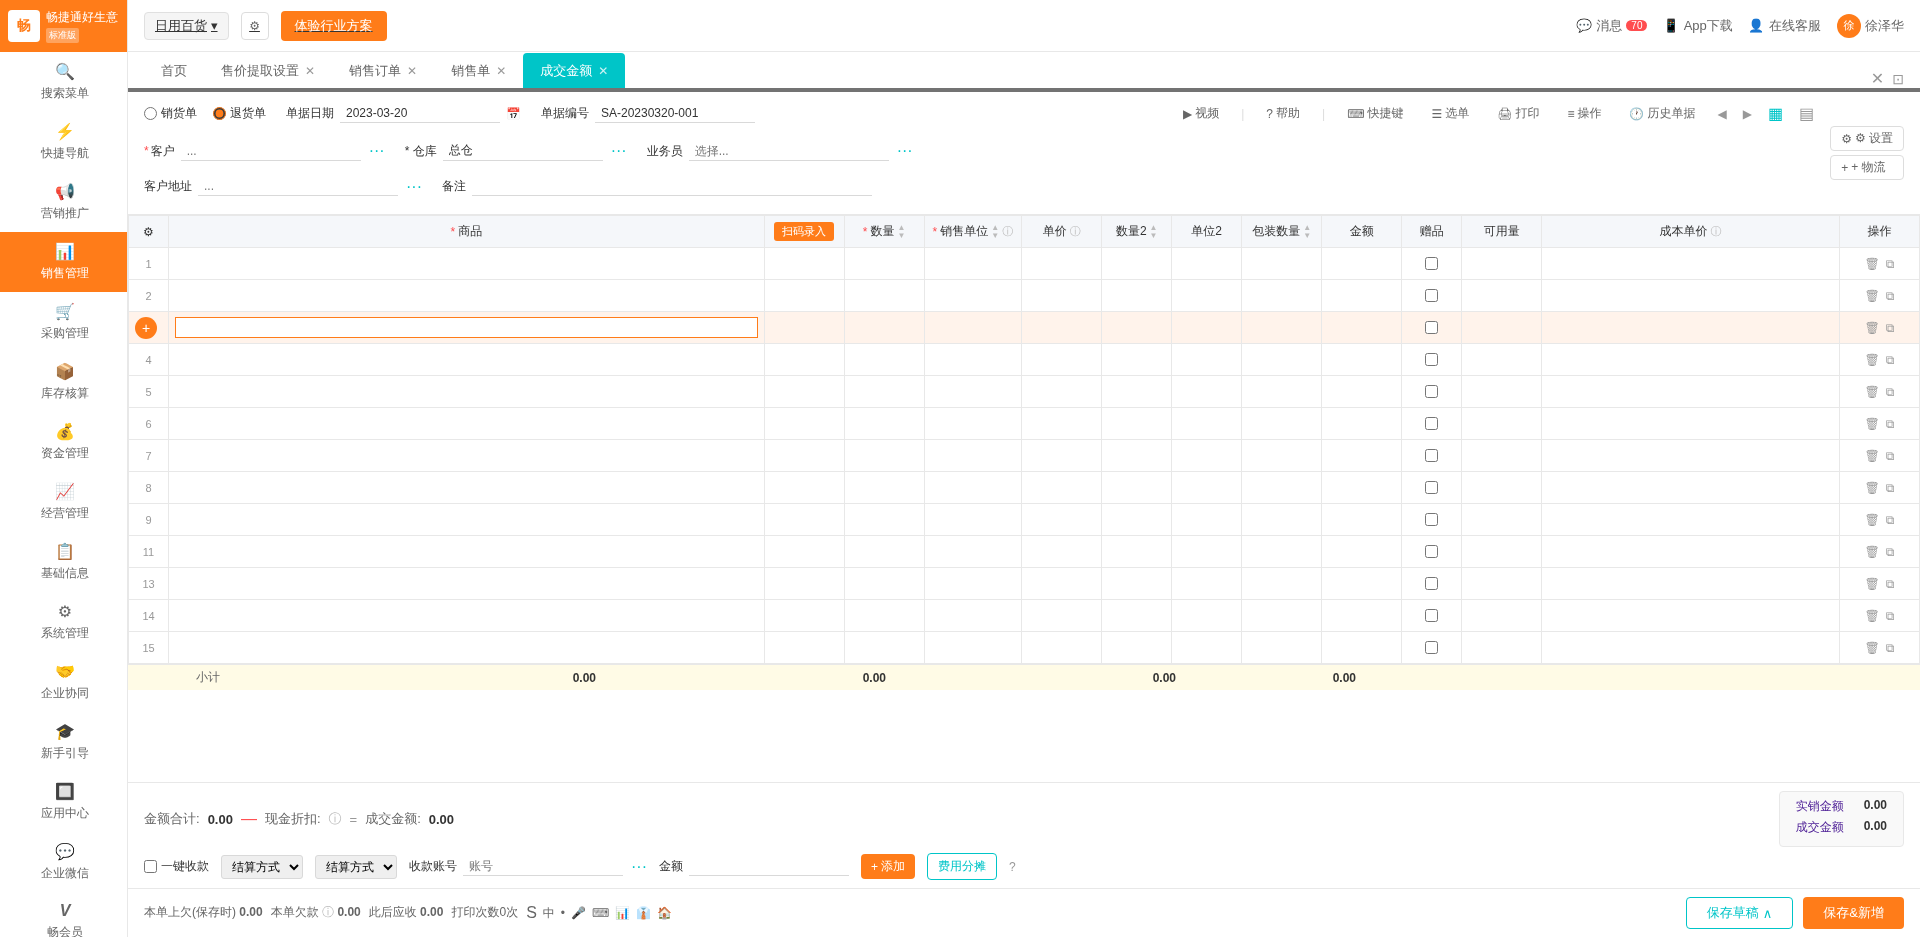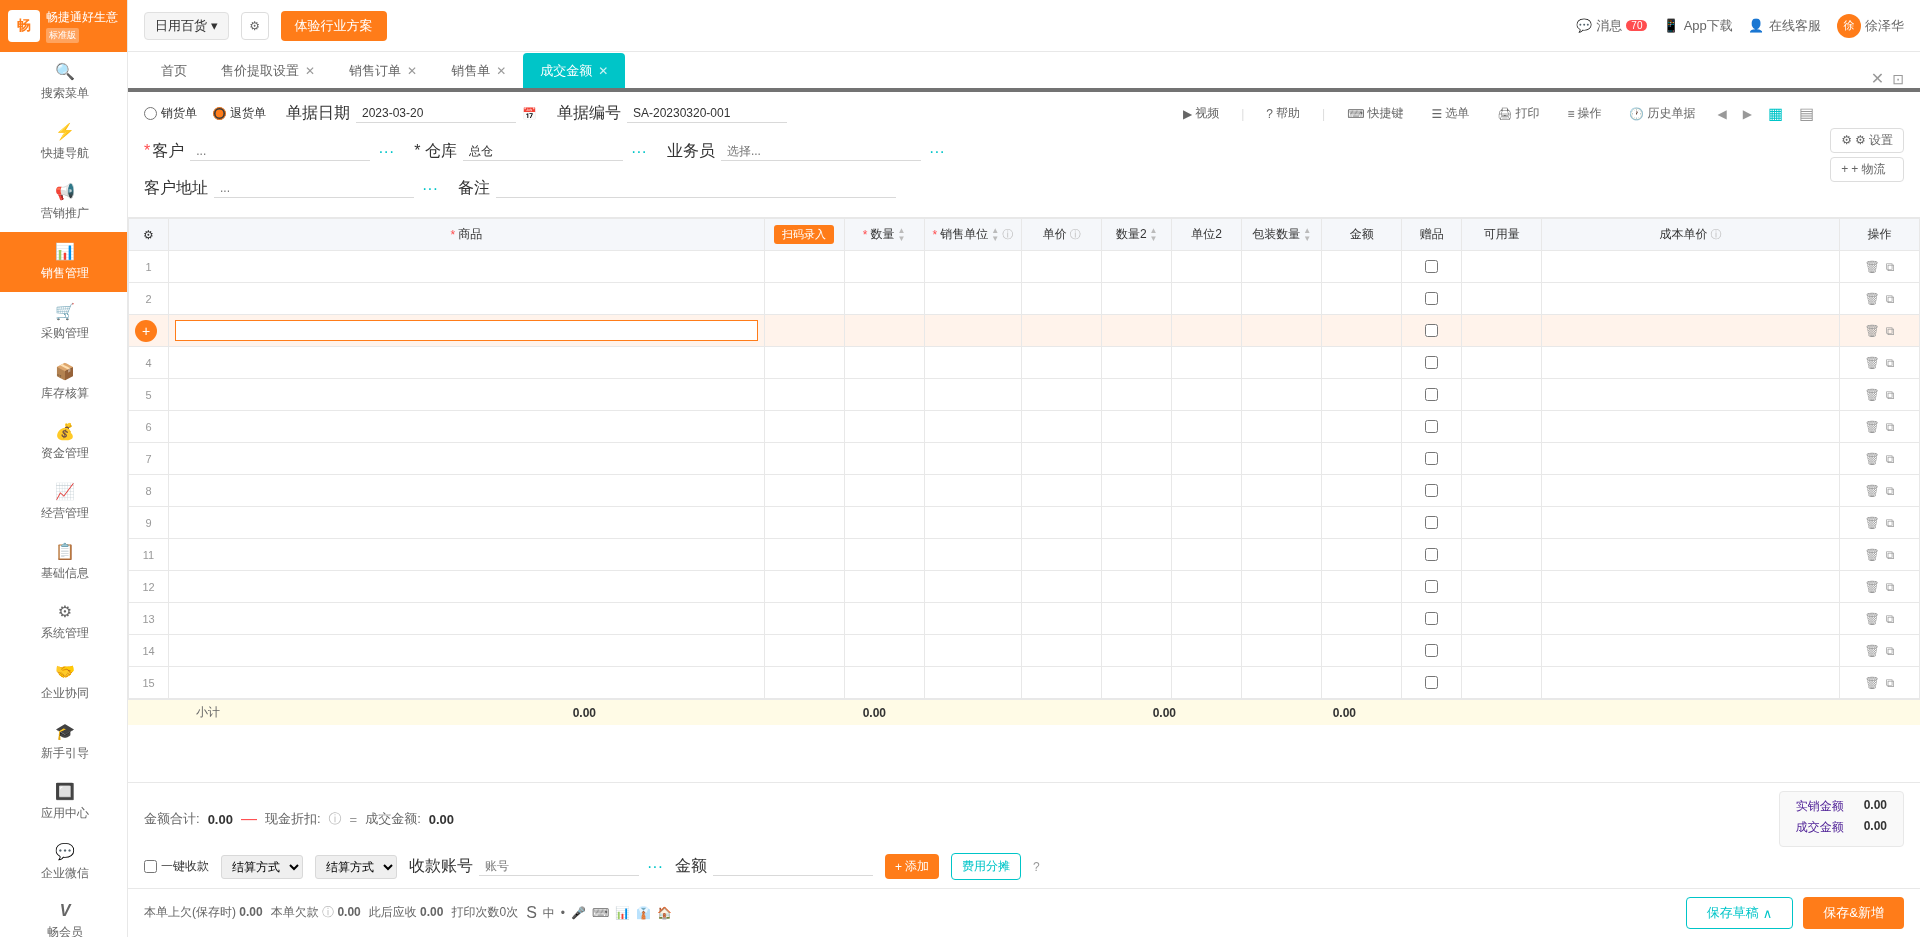--- a/index.html
+++ b/index.html
@@ -13,41 +13,41 @@
     .sidebar-logo-badge { font-size: 9px; background: rgba(255,255,255,0.3); padding: 1px 3px; border-radius: 2px; margin-top: 2px; display: inline-block; }
     .sidebar-item { display: flex; flex-direction: column; align-items: center; justify-content: center; padding: 10px 0; cursor: pointer; color: #666; gap: 4px; font-size: 12px; border-left: 3px solid transparent; }
     .sidebar-item.active { background: #ff7c19; color: #fff; border-left-color: #ff7c19; }
     .sidebar-item .icon { font-size: 16px; }
 
     
     .main { flex: 1; display: flex; flex-direction: column; height: 937px; overflow: hidden; }
 
     
     .top-header { height: 52px; background: #fff; display: flex; align-items: center; justify-content: space-between; padding: 0 16px; border-bottom: 1px solid #e8e8e8; flex-shrink: 0; }
-    .top-header-left { display: flex; align-items: center; gap: 12px; }
+    .top-header-left { display: flex; align-items: center; gap: 12px; text-decoration: underline; }
     .header-select { display: flex; align-items: center; gap: 4px; background: #f5f5f5; border: 1px solid #e0e0e0; border-radius: 4px; padding: 4px 10px; cursor: pointer; font-size: 13px; }
     .gear-btn { width: 28px; height: 28px; border: 1px solid #ddd; border-radius: 4px; display: flex; align-items: center; justify-content: center; cursor: pointer; color: #666; }
     .experience-btn { background: #ff7c19; color: #fff; border: none; border-radius: 4px; padding: 6px 14px; cursor: pointer; font-size: 13px; }
     .top-header-right { display: flex; align-items: center; gap: 16px; font-size: 13px; color: #666; }
     .top-right-item { display: flex; align-items: center; gap: 4px; cursor: pointer; }
     .badge { background: #ff4d4f; color: #fff; border-radius: 10px; padding: 0 5px; font-size: 10px; min-width: 16px; text-align: center; }
     .user-avatar { width: 24px; height: 24px; background: #ff7c19; border-radius: 50%; display: flex; align-items: center; justify-content: center; color: #fff; font-size: 11px; }
 
     
     .tab-bar { height: 40px; background: #fff; display: flex; align-items: flex-end; padding: 0 16px; border-bottom: 4px solid #737373; flex-shrink: 0; }
     .tab { padding: 8px 16px; cursor: pointer; color: #666; font-size: 13px; border-radius: 4px 4px 0 0; display: flex; align-items: center; gap: 6px; border: 1px solid transparent; border-bottom: none; position: relative; }
     .tab.active { background: #00c5c8; color: #fff; }
     .tab-close { font-size: 12px; color: rgba(255,255,255,0.8); cursor: pointer; }
     .tab:not(.active) .tab-close { color: #999; }
 
     
     .form-area { background: #fff; padding: 10px 16px; border-bottom: 1px solid #e8e8e8; flex-shrink: 0; }
     .form-row { display: flex; align-items: center; gap: 20px; margin-bottom: 8px; }
     .form-group { display: flex; align-items: center; gap: 6px; }
-    .form-label { color: #333; font-size: 16px; white-space: nowrap; }
+    .form-label { color: #333; font-size: 12px; white-space: nowrap; }
     .form-label.required::before { content: '*'; color: #ff4d4f; margin-right: 2px; }
     .form-input { border: none; border-bottom: 1px solid #d9d9d9; padding: 2px 6px; min-width: 160px; font-size: 12px; outline: none; color: #333; }
     .form-dots { color: #00c5c8; cursor: pointer; font-size: 16px; margin-left: 2px; }
     .radio-group { display: flex; align-items: center; gap: 16px; }
     .radio-item { display: flex; align-items: center; gap: 4px; cursor: pointer; }
     .radio-item input { accent-color: #ff7c19; }
     .form-right-btns { display: flex; flex-direction: column; gap: 4px; margin-left: 16px; }
     .form-right-btn { background: #fff; border: 1px solid #ddd; border-radius: 4px; padding: 3px 10px; font-size: 12px; cursor: pointer; color: #666; display: flex; align-items: center; gap: 3px; white-space: nowrap; }
 
     
@@ -295,21 +295,21 @@
           </div>
         </div>
         <div class="form-row">
           <div class="form-group">
             <span class="form-label required">客户</span>
             <input class="form-input" type="text" style="width: 180px;" placeholder="...">
             <span class="form-dots">···</span>
           </div>
           <div class="form-group">
             <span class="form-label">* 仓库</span>
-            <input class="form-input" type="text" style="width: 120px;" value="总仓">
+            <input class="form-input" type="text" style="width: 120px; font-family: Liberation Serif, serif;" value="总仓">
             <span class="form-dots">···</span>
           </div>
           <div class="form-group">
             <span class="form-label">业务员</span>
             <input class="form-input" type="text" style="width: 200px;" placeholder="选择...">
             <span class="form-dots">···</span>
           </div>
         </div>
         <div class="form-row">
           <div class="form-group">
@@ -598,40 +598,20 @@
               <div class="checkbox-cell">
                 <input type="checkbox" style="">
               </div>
             </td>
             <td></td>
             <td></td>
             <td><span style="cursor:pointer;color:#999;margin-right:6px;">🗑</span><span style="cursor:pointer;color:#999;">⧉</span></td>
           </tr>
           <tr>
             <td class="row-num">11</td>
-            <td></td>
-            <td></td>
-            <td></td>
-            <td></td>
-            <td></td>
-            <td></td>
-            <td></td>
-            <td></td>
-            <td></td>
-            <td>
-              <div class="checkbox-cell">
-                <input type="checkbox" style="">
-              </div>
-            </td>
-            <td></td>
-            <td></td>
-            <td><span style="cursor:pointer;color:#999;margin-right:6px;">🗑</span><span style="cursor:pointer;color:#999;">⧉</span></td>
-          </tr>
-          <tr>
-            <td class="row-num">12</td>
             <td></td>
             <td></td>
             <td></td>
             <td></td>
             <td></td>
             <td></td>
             <td></td>
             <td></td>
             <td></td>
             <td>

